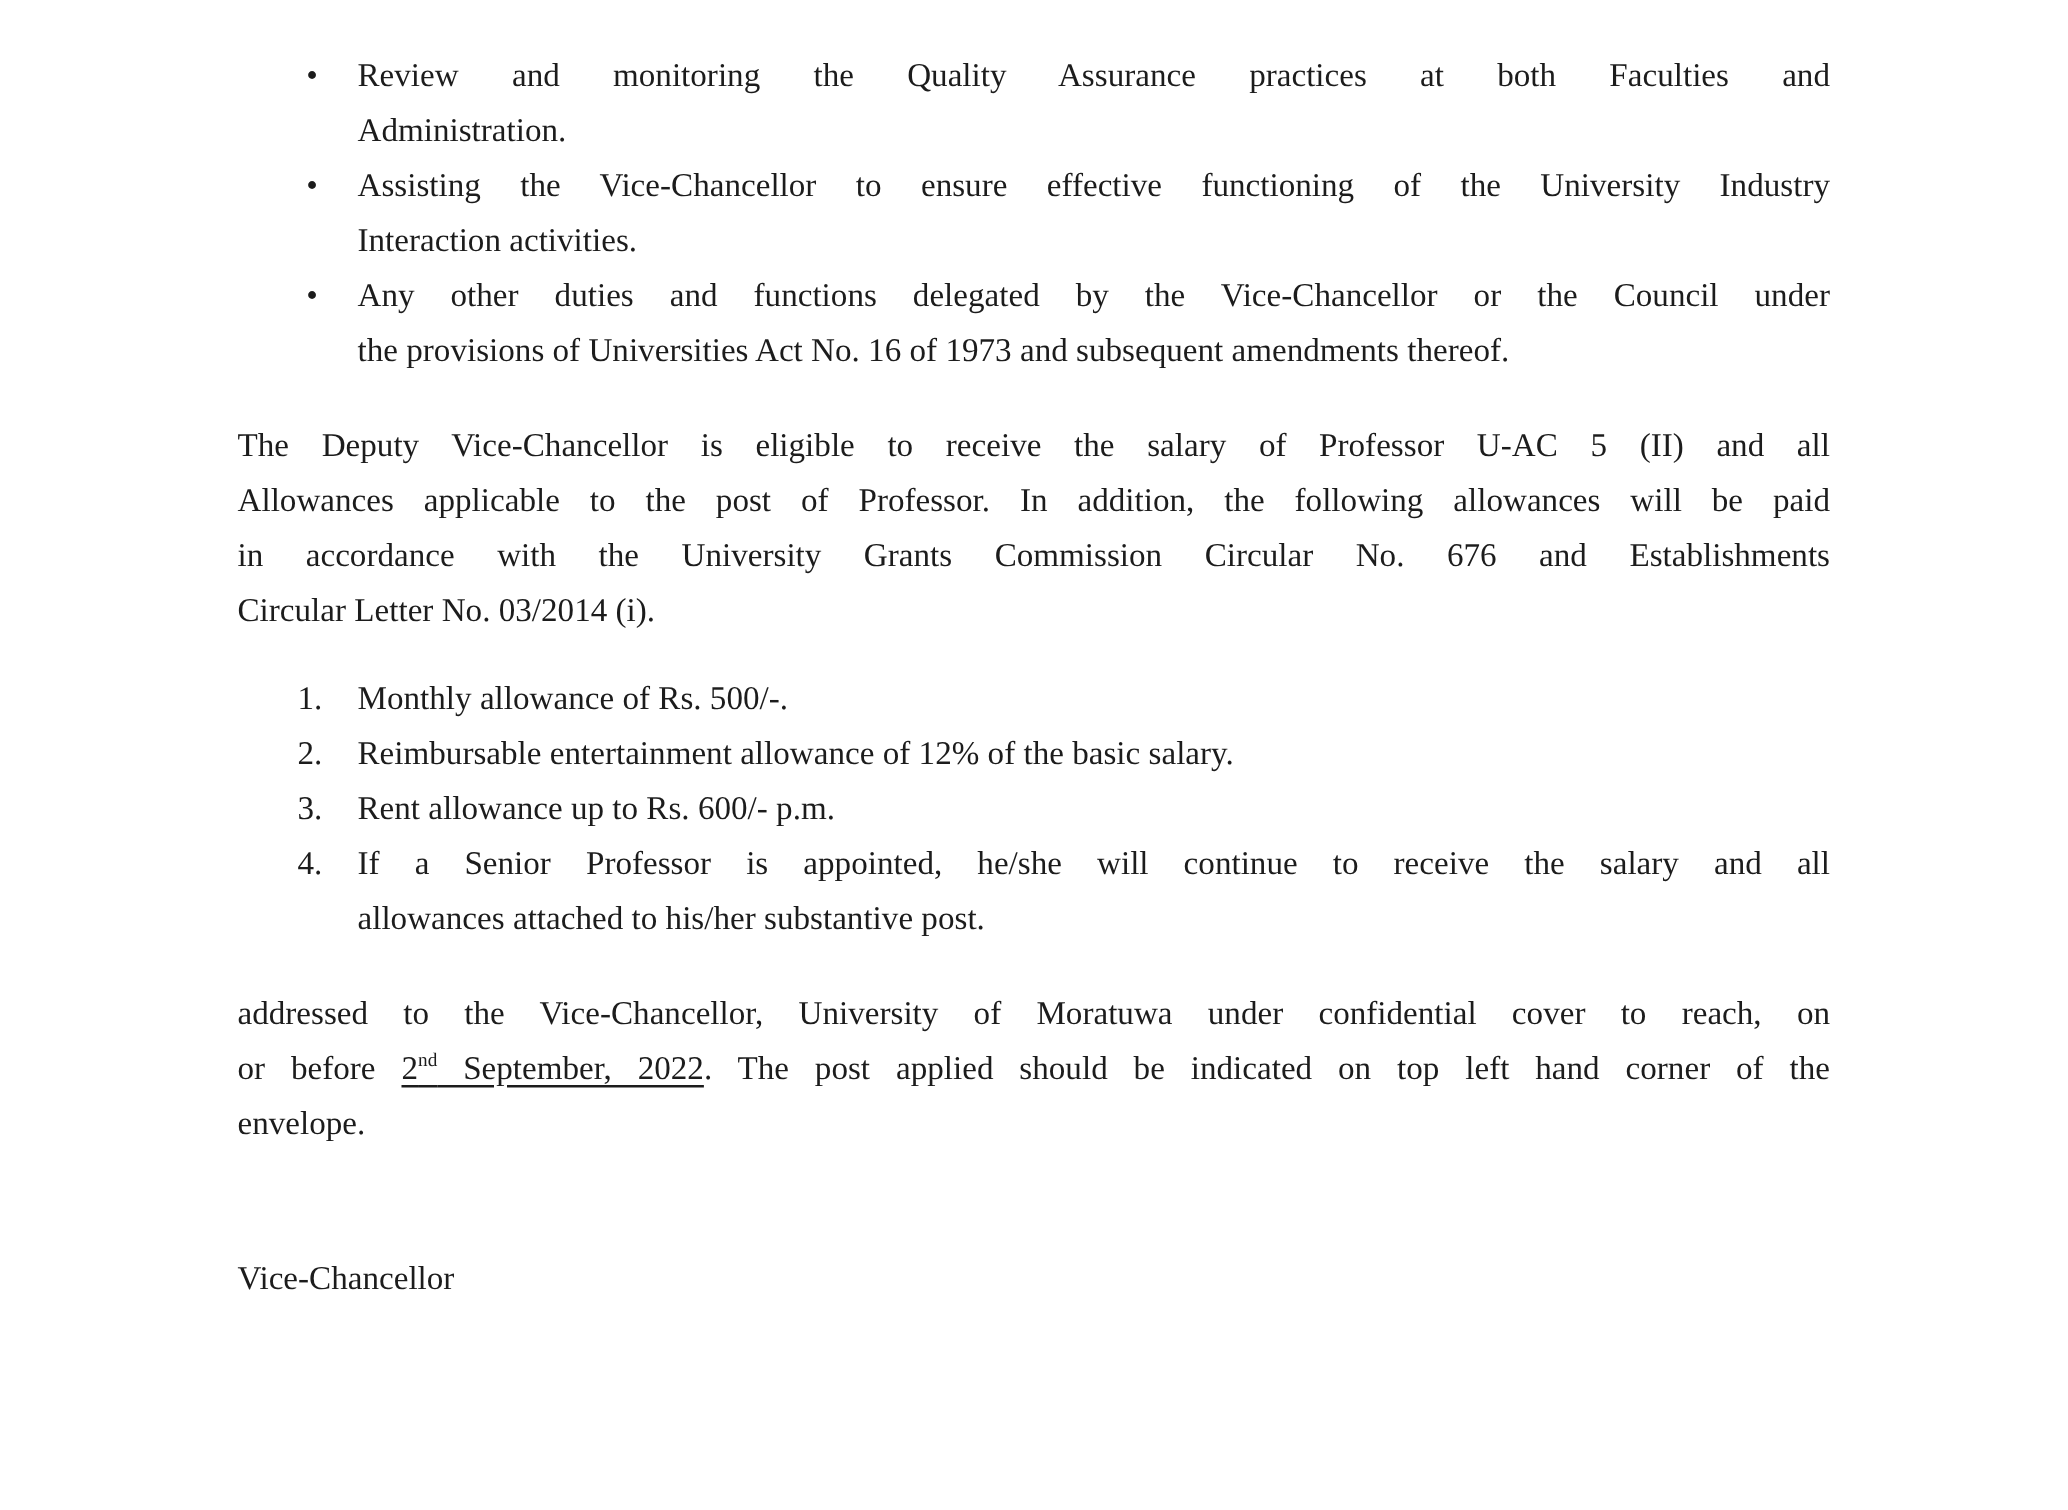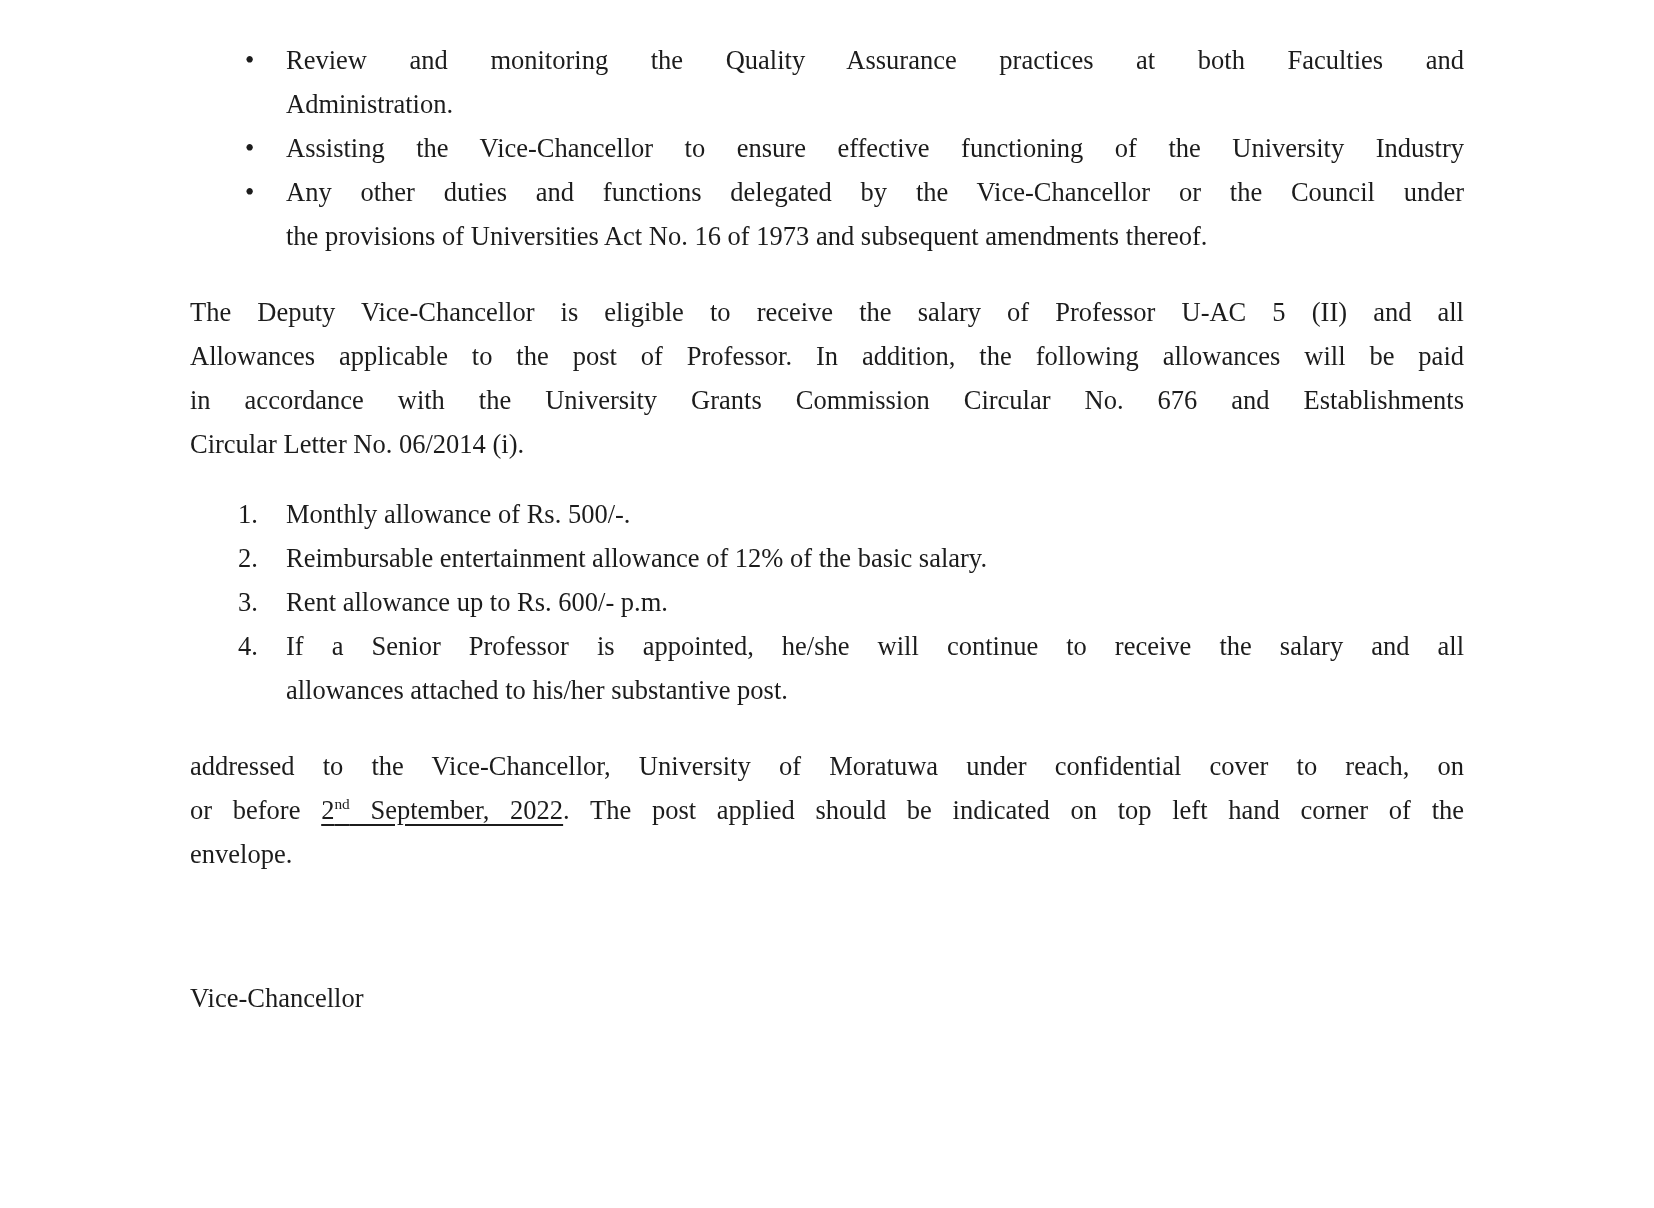--- a/index.html
+++ b/index.html
@@ -31,55 +31,56 @@
 
   .para { margin-top: 32px; }
 
   .u-date {
     text-decoration: underline;
     text-decoration-thickness: 2px;
     text-underline-offset: 5px;
   }
   sup.ord { font-size: 0.58em; line-height: 0; }
 
-  .signature { margin-top: 100px; text-align: left; }
+  .signature { margin-top: 80px; text-align: left; }
 </style>
 </head>
 <body>
 
 <div class="page">
 
   <ul class="bullet-list">
     <li class="doc-li">
       <span class="marker bullet">•</span>
       <div>
         <div class="jl">Review and monitoring the Quality Assurance practices at both Faculties and</div>
         <div class="jl last">Administration.</div>
       </div>
     </li>
     <li class="doc-li">
       <span class="marker bullet">•</span>
       <div>
         <div class="jl">Assisting the Vice-Chancellor to ensure effective functioning of the University Industry</div>
+        <div class="jl last">Interaction activities.</div>
       </div>
     </li>
     <li class="doc-li">
       <span class="marker bullet">•</span>
       <div>
         <div class="jl">Any other duties and functions delegated by the Vice-Chancellor or the Council under</div>
         <div class="jl last">the provisions of Universities Act No. 16 of 1973 and subsequent amendments thereof.</div>
       </div>
     </li>
   </ul>
 
   <div class="para">
     <div class="jl">The Deputy Vice-Chancellor is eligible to receive the salary of Professor U-AC 5 (II) and all</div>
     <div class="jl">Allowances applicable to the post of Professor. In addition, the following allowances will be paid</div>
     <div class="jl">in accordance with the University Grants Commission Circular No. 676 and Establishments</div>
-    <div class="jl last">Circular Letter No. 06/2014 (i).</div>
+    <div class="jl last">Circular Letter No. 03/2014 (i).</div>
   </div>
 
   <ol class="num-list">
     <li class="doc-li">
       <span class="marker num">1.</span>
       <div>
         <div class="jl last">Monthly allowance of Rs. 500/-.</div>
       </div>
     </li>
     <li class="doc-li">

